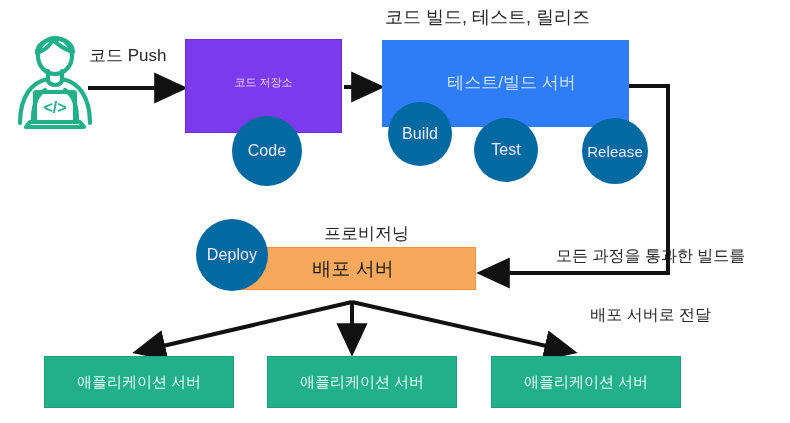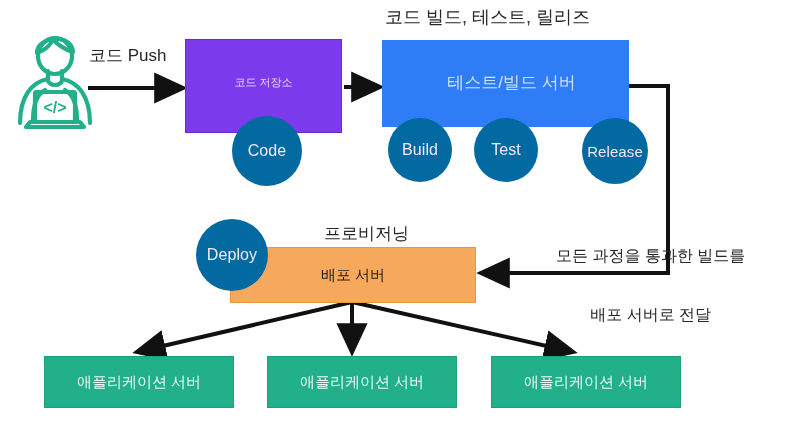--- a/index.html
+++ b/index.html
@@ -47,25 +47,25 @@
     left: 382px; top: 40px; width: 247px; height: 87px;
     background: #2E7DF7;
     border: 1px solid #2E7DF7;
     color: #CFE0FB;
     font-size: 17px;
     padding-bottom: 2px;
     padding-left: 12px;
   }
 
   .box-deployserver {
-    left: 230px; top: 247px; width: 246px; height: 56px;
+    left: 230px; top: 247px; width: 246px; height: 43px;
     background: #F5A košt;
     background: #F5A košt;
     color: #1A1A1A;
-    font-size: 15px;
+    font-size: 19px;
   }
   
   .box-deployserver {
     background: #F6A85C;
     border: 1px solid #F0943F;
     color: #1A1A1A;
   }
 
   .box-appserver {
     top: 356px; width: 190px; height: 52px;
@@ -85,21 +85,21 @@
     border-radius: 50%;
     background: #0369a1;
     color: #F0E9FF;
     display: flex;
     align-items: center;
     justify-content: center;
     font-size: 16px;
     letter-spacing: .1px;
   }
   .c-code    { left: 232px; top: 116px; width: 70px; height: 70px; }
-  .c-build   { left: 388px; top: 118px; width: 64px; height: 64px; text-align: right; }
+  .c-build   { left: 388px; top: 102px; width: 64px; height: 64px; text-align: right; }
   .c-test    { left: 474px; top: 118px; width: 64px; height: 64px; }
   .c-release { left: 560px; top: 118px; width: 66px; height: 66px; font-size: 15px; margin-left: 22px; }
   .c-deploy  { left: 196px; top: 219px; width: 72px; height: 72px; font-size: 16px; }
 
   
   .label {
     position: absolute;
     color: #262626;
     white-space: pre;
     line-height: 1.22;

